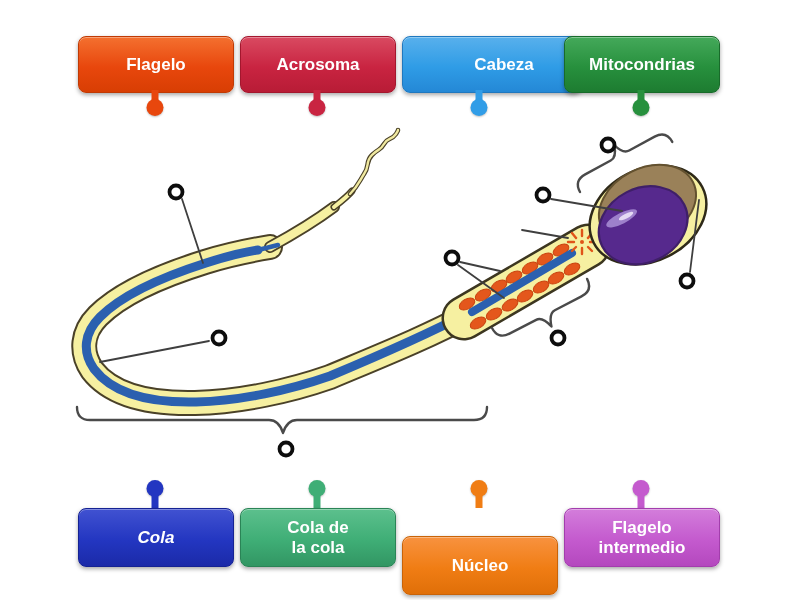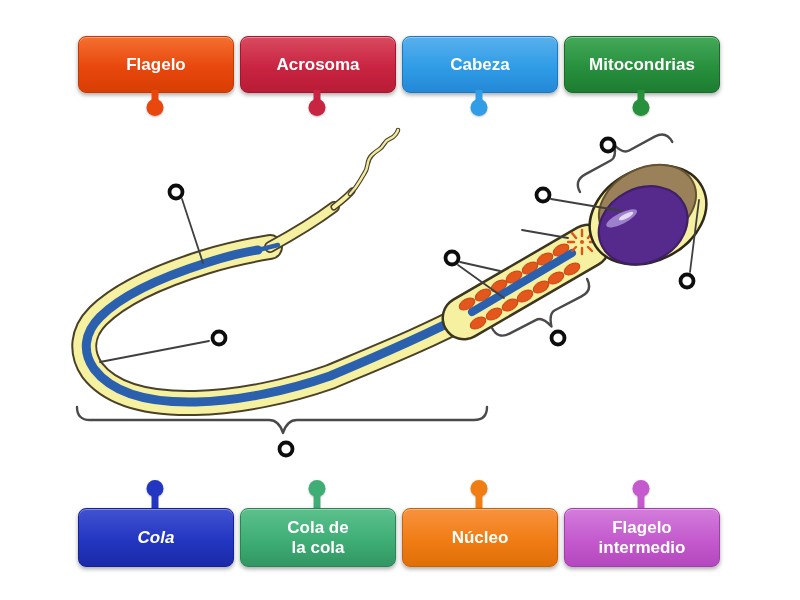--- a/index.html
+++ b/index.html
@@ -22,29 +22,29 @@
 
   .chip.bottom{top:480px;}
   .chip.bottom .dot{top:0;}
   .chip.bottom .stem{top:15px;}
   .chip.bottom .box{position:absolute;top:28px;width:100%;height:57px;}
 
   .c-flagelo .box{background:linear-gradient(180deg,#f4702f,#e8470d 55%,#d83e03);border:1px solid #c03a04;}
   .c-flagelo .stem,.c-flagelo .dot{background:#e8470d;}
   .c-acrosoma .box{background:linear-gradient(180deg,#d94a61,#c92441 55%,#b81c36);border:1px solid #a3172e;}
   .c-acrosoma .stem,.c-acrosoma .dot{background:#c92441;}
-  .c-cabeza .box{background:linear-gradient(180deg,#58b0ec,#2f9ce6 55%,#2488d6);border:1px solid #1f78bf;}
+  .c-cabeza .box{background:linear-gradient(180deg,#58b0ec,#2f9ce6 55%,#2488d6);border:1px solid #1f78bf;padding-left:24px;}
   .c-cabeza .stem,.c-cabeza .dot{background:#319de7;}
   .c-mitocondrias .box{background:linear-gradient(180deg,#44a95a,#27903d 55%,#1d7c31);border:1px solid #186b2a;}
   .c-mitocondrias .stem,.c-mitocondrias .dot{background:#27903d;}
   .c-cola .box{background:linear-gradient(180deg,#4152d1,#2336c1 55%,#1b2aa8);border:1px solid #152293;font-style:italic;}
   .c-cola .stem,.c-cola .dot{background:#2336c1;}
   .c-vaina .box{background:linear-gradient(180deg,#5cc08d,#3fae76 55%,#329663);border:1px solid #2a8456;}
   .c-vaina .stem,.c-vaina .dot{background:#3fae76;}
-  .c-nucleo .box{background:linear-gradient(180deg,#f8923f,#f07d14 55%,#e06f08);border:1px solid #c96307;}
+  .c-nucleo .box{background:linear-gradient(180deg,#f8923f,#f07d14 55%,#e06f08);border:1px solid #c96307;margin-top:28px;}
   .c-nucleo .stem,.c-nucleo .dot{background:#f07d14;}
   .c-segmento .box{background:linear-gradient(180deg,#d37ddb,#c45ace 55%,#b448be);border:1px solid #a33dad;}
   .c-segmento .stem,.c-segmento .dot{background:#c45ace;}
 </style>
 </head>
 <body>
 
 <div class="stage">
 
   <svg width="800" height="600" viewBox="0 0 800 600">

